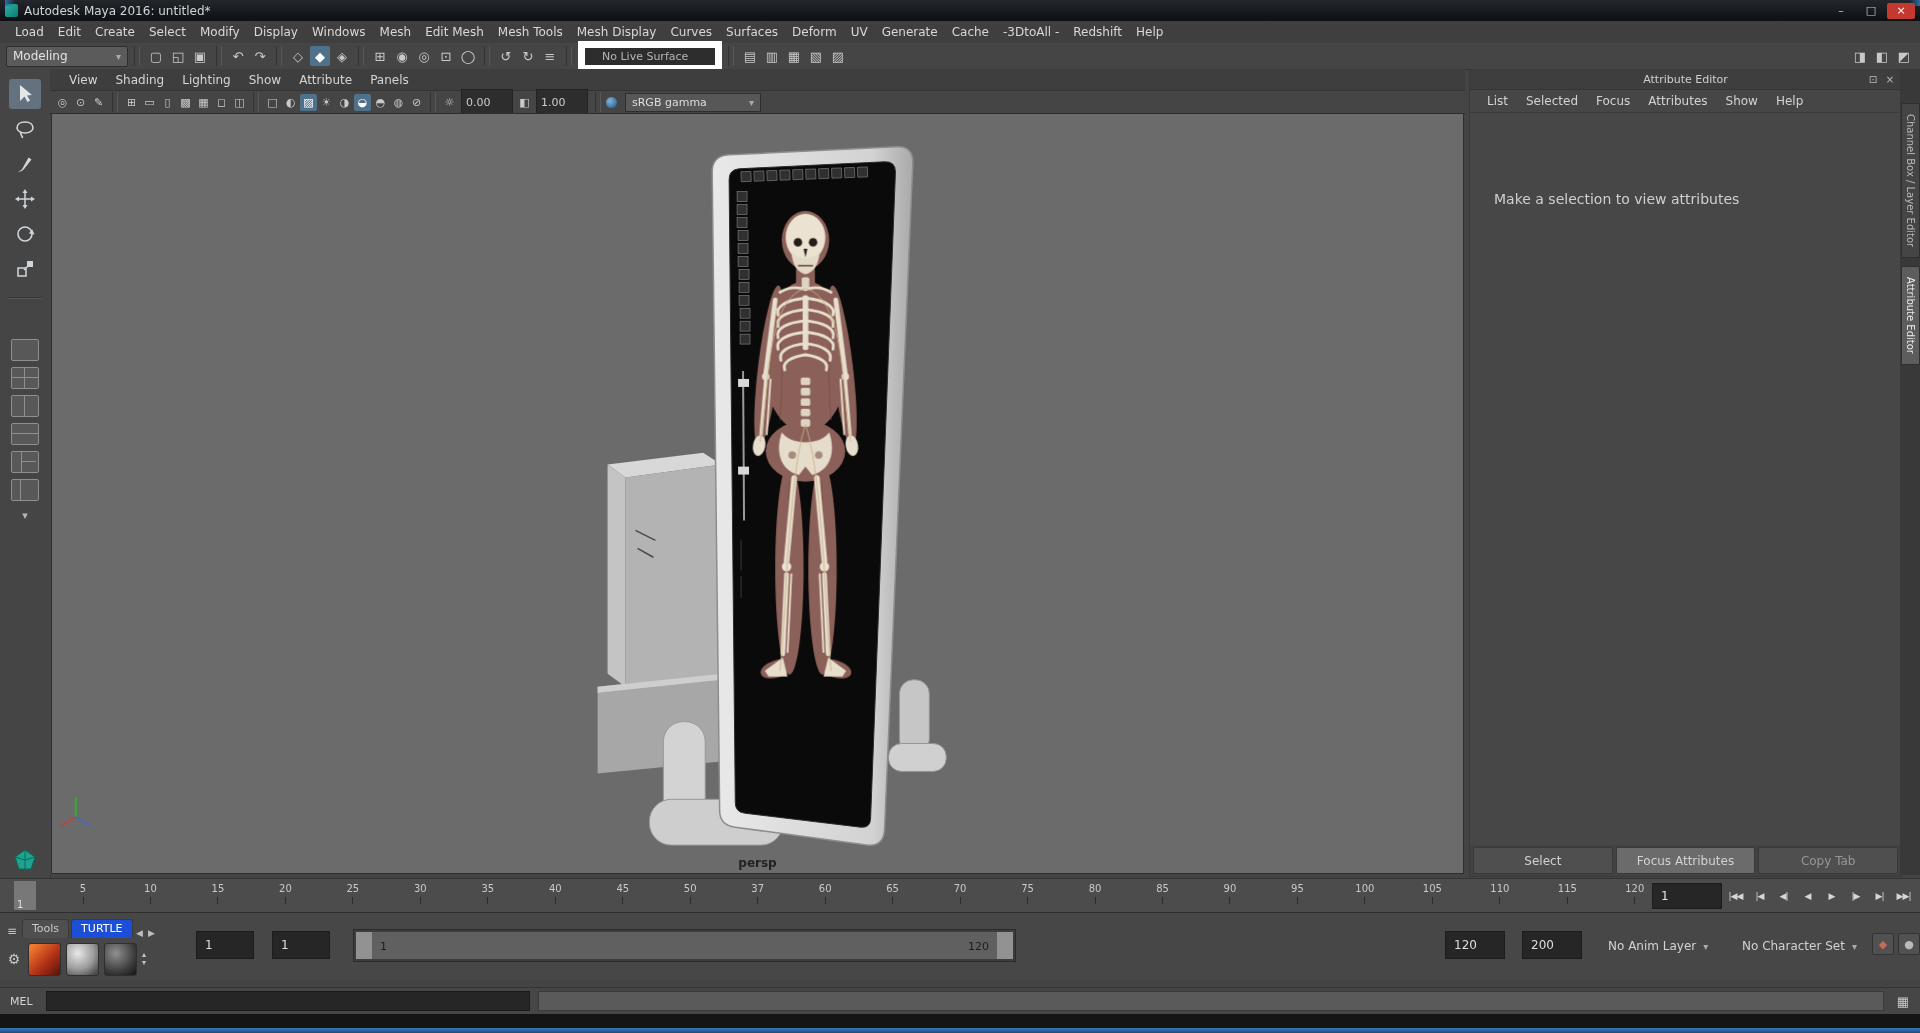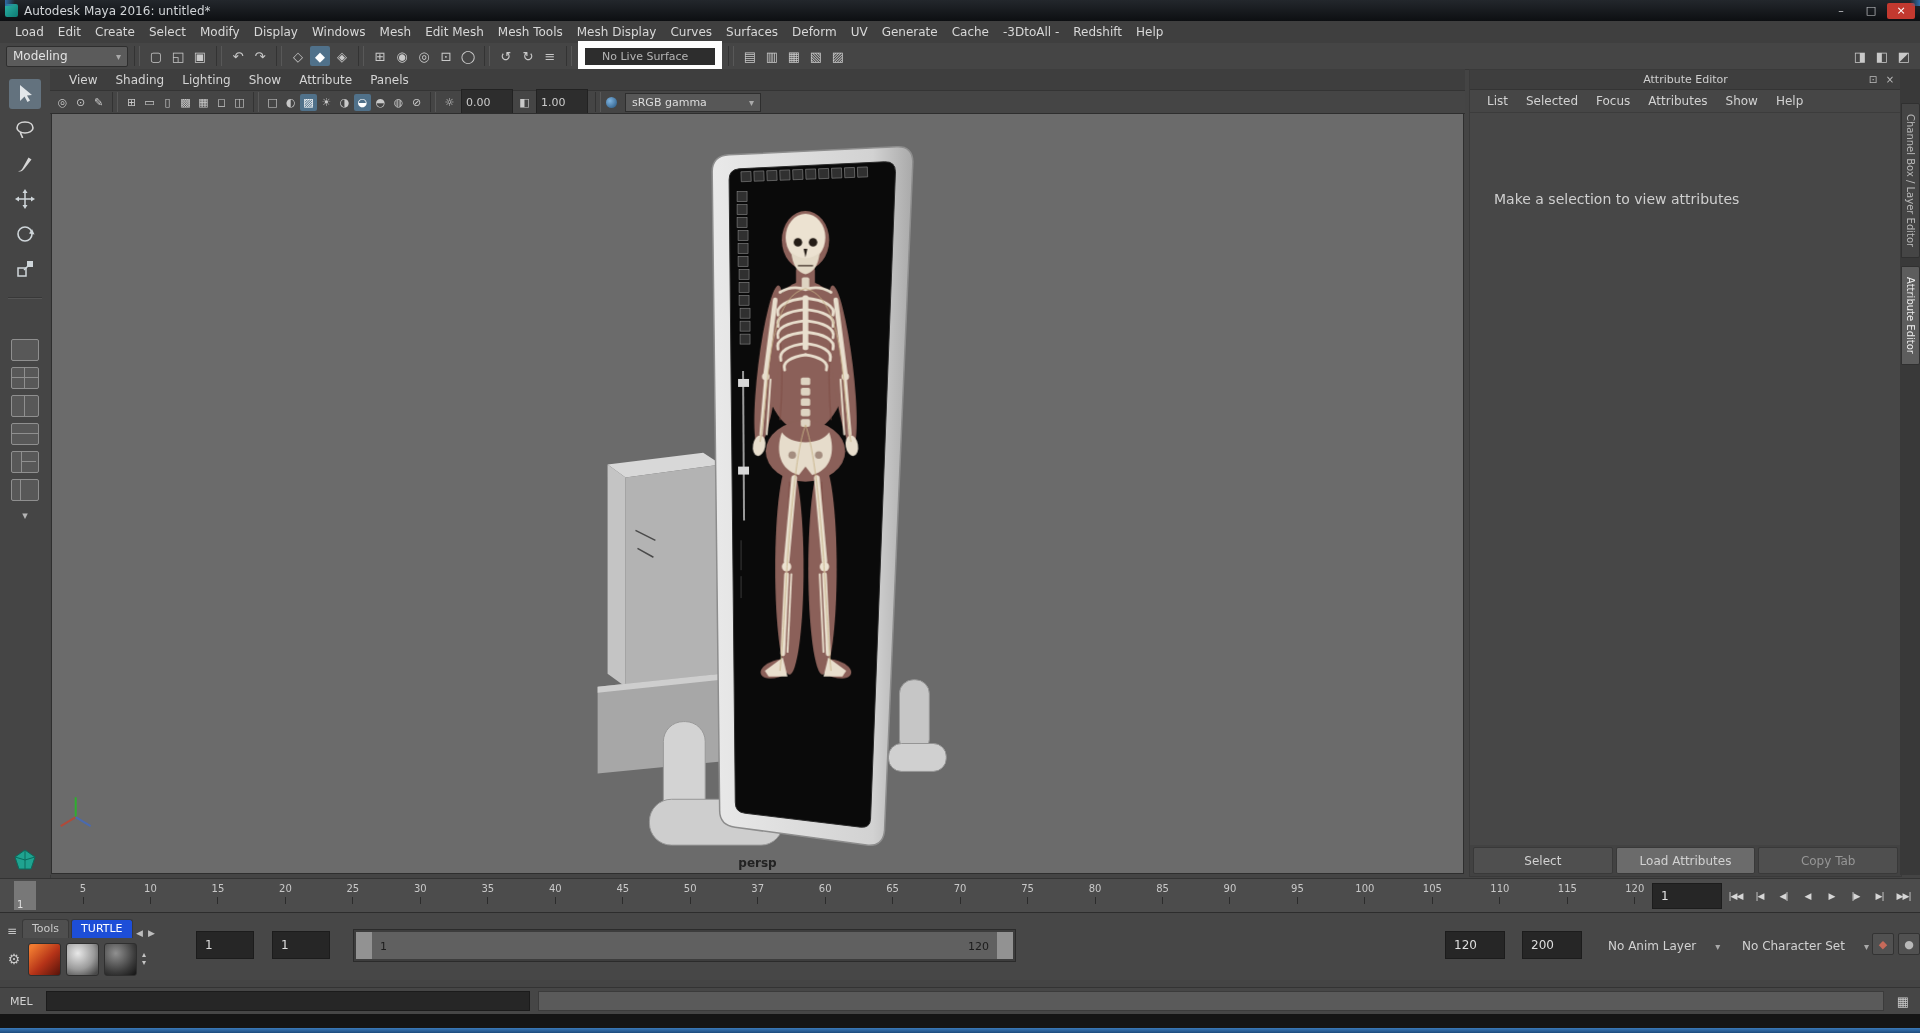--- a/index.html
+++ b/index.html
@@ -113,21 +113,21 @@
      radial-gradient(circle at 35% 30%,#e8e8e8,#9a9a9a 55%,#4a4a4a 90%);}
   .si-dark{background:radial-gradient(circle at 35% 30%,#909090,#3a3a3a 65%,#141414);}
   .spinners{display:flex;flex-direction:column;font-size:8px;color:#c5c5c5;line-height:8px;}
   .rs-field{position:absolute;top:18px;height:28px;background:#262626;border:1px solid #1c1c1c;
     color:#dedede;font-size:12px;display:flex;align-items:center;padding-left:8px;box-sizing:border-box;}
   .rs-slider{position:absolute;left:353px;top:16px;width:663px;height:33px;background:#3d3d3d;
     border:1px solid #2b2b2b;box-sizing:border-box;}
   .rs-bar{position:absolute;left:2px;right:2px;top:2px;bottom:2px;background:#606060;}
   .rs-handle{position:absolute;top:2px;bottom:2px;width:16px;background:#929292;}
   .rs-label{position:absolute;top:50%;transform:translateY(-50%);font-size:11px;color:#1c1c1c;}
-  .rs-dd{position:absolute;top:20px;height:26px;display:flex;align-items:center;gap:19px;color:#d2d2d2;font-size:12px;}
+  .rs-dd{position:absolute;top:20px;height:26px;display:flex;align-items:center;gap:7px;color:#d2d2d2;font-size:12px;}
   .dd-chev{color:#aaa;font-size:10px;}
   .rs-icons{position:absolute;left:1872px;top:20px;display:flex;gap:4px;}
   .rs-ic{width:20px;height:20px;display:flex;align-items:center;justify-content:center;
     border-radius:2px;background:#515151;border:1px solid #333;font-size:11px;}
   
   .command-line{position:absolute;top:987px;left:0;width:1920px;height:27px;background:#464646;
     border-top:1px solid #333;display:flex;align-items:center;padding-left:10px;box-sizing:border-box;gap:8px;}
   .cmd-label{font-size:11px;color:#d2d2d2;width:28px;}
   .cmd-input{width:482px;height:18px;background:#262626;border:1px solid #1b1b1b;}
   .cmd-result{flex:1;height:18px;background:#5a5a5a;border:1px solid #3b3b3b;}
@@ -502,21 +502,21 @@
       <span class="ae-menu-item">Focus</span>
       <span class="ae-menu-item">Attributes</span>
       <span class="ae-menu-item">Show</span>
       <span class="ae-menu-item">Help</span>
     </div>
     <div class="ae-body">
       <div class="ae-message">Make a selection to view attributes</div>
     </div>
     <div class="ae-footer">
       <div class="ae-btn">Select</div>
-      <div class="ae-btn primary">Load Attributes</div>
+      <div class="ae-btn primary">Focus Attributes</div>
       <div class="ae-btn dim">Copy Tab</div>
     </div>
   </div>
 
   <div class="side-strip">
     <div class="v-tab">Channel Box / Layer Editor</div>
     <div class="v-tab active">Attribute Editor</div>
   </div>
 
   <div class="timeline">

